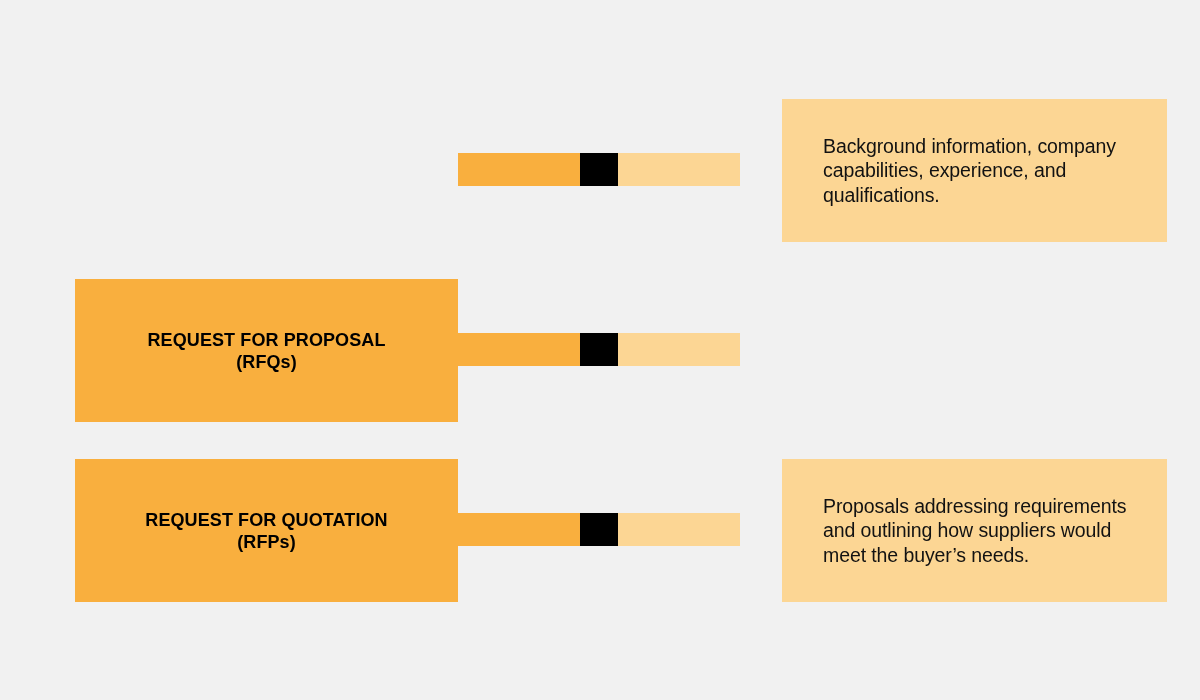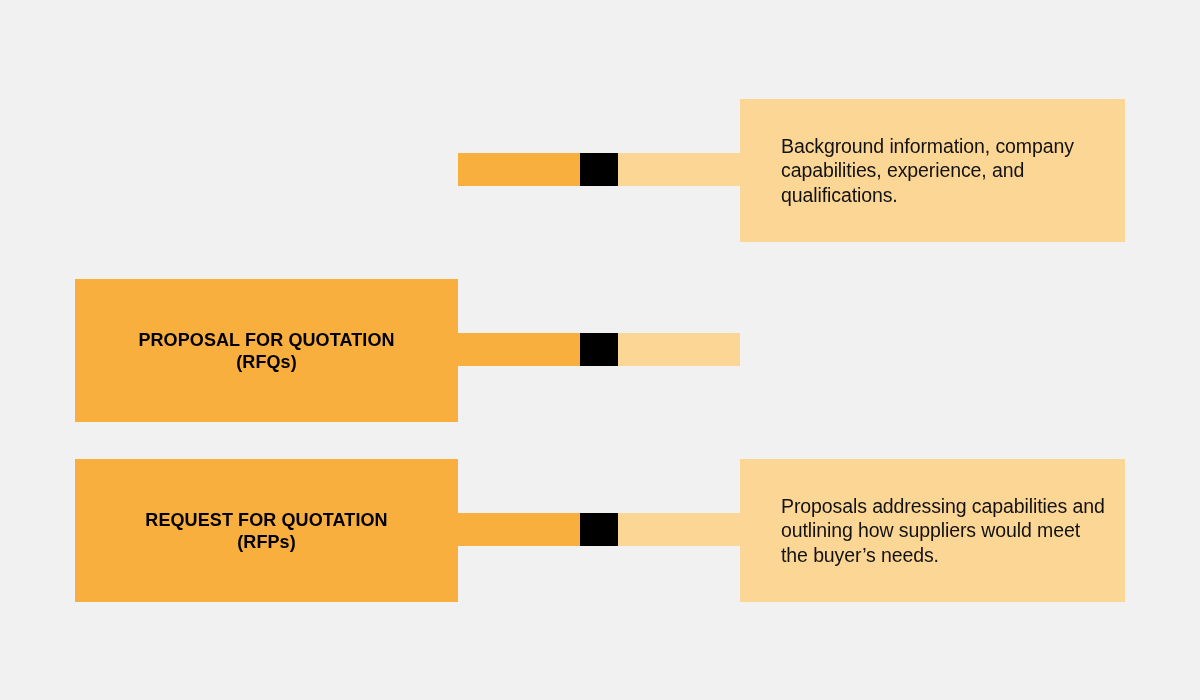--- a/index.html
+++ b/index.html
@@ -83,21 +83,21 @@
     left: 160px;
     top: 0;
     width: 122px;
     height: 33px;
     background: #fcd694;
   }
 
   
   .desc-card {
     position: absolute;
-    left: 740px;
+    left: 782px;
     top: 0;
     width: 385px;
     height: 143px;
     background: #fcd694;
     display: flex;
     align-items: center;
     box-sizing: border-box;
     padding: 0 20px 0 41px;
   }
   .desc-text {
@@ -120,38 +120,38 @@
       <div class="connector-node"></div>
       <div class="connector-right"></div>
     </div>
     <div class="desc-card">
       <div class="desc-text">Background information, company capabilities, experience, and qualifications.</div>
     </div>
   </div>
 
   <div class="row row-1">
     <div class="title-card">
-      <div class="title-text">PROPOSAL FOR QUOTATION
+      <div class="title-text">REQUEST FOR PROPOSAL
 (RFQs)</div>
     </div>
     <div class="connector">
       <div class="connector-left"></div>
       <div class="connector-node"></div>
       <div class="connector-right"></div>
     </div>
   </div>
 
   <div class="row row-2">
     <div class="title-card">
       <div class="title-text">REQUEST FOR QUOTATION
 (RFPs)</div>
     </div>
     <div class="connector">
       <div class="connector-left"></div>
       <div class="connector-node"></div>
       <div class="connector-right"></div>
     </div>
     <div class="desc-card">
-      <div class="desc-text">Proposals addressing capabilities and outlining how suppliers would meet the buyer’s needs.</div>
+      <div class="desc-text">Proposals addressing requirements and outlining how suppliers would meet the buyer’s needs.</div>
     </div>
   </div>
 
 </div>
 
 </body></html>

